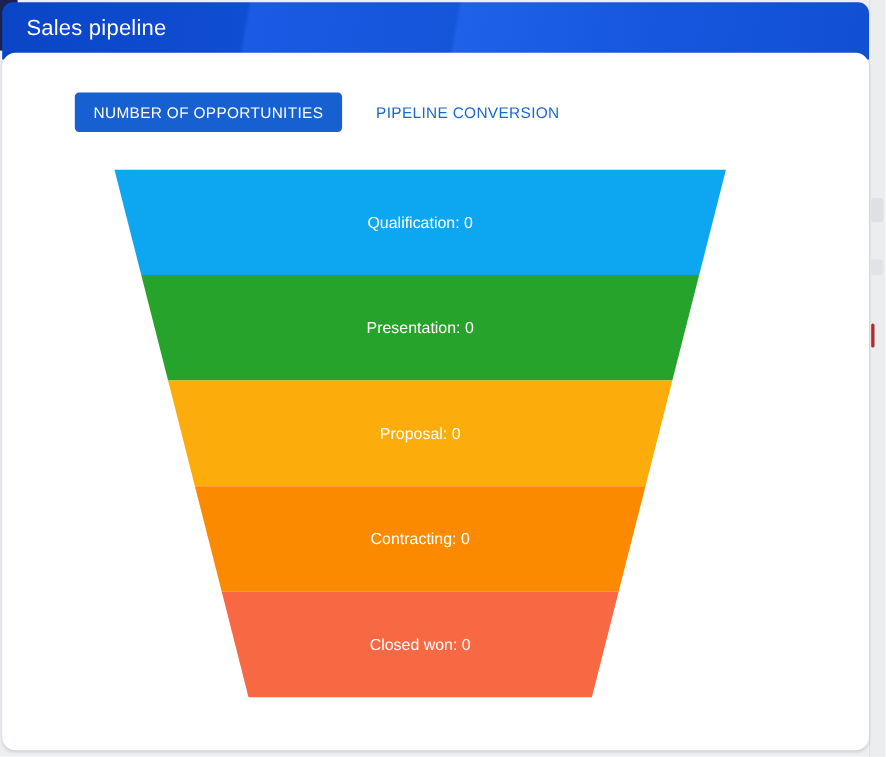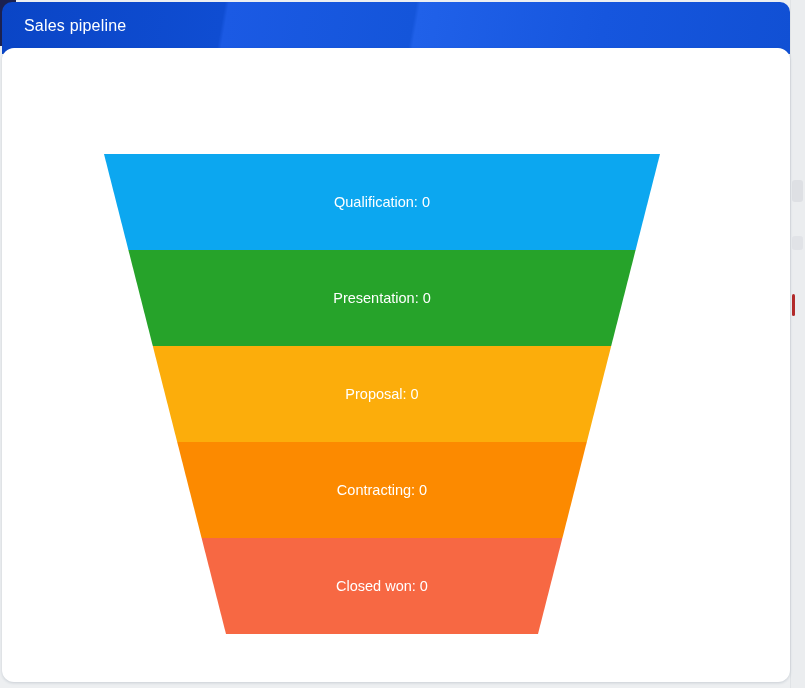--- a/index.html
+++ b/index.html
@@ -52,21 +52,21 @@
     background:
       linear-gradient(100deg,
         #0A45C6 0%, #0F4DD2 28%, #1B5AE4 28.5%,
         #1455DA 52%, #2061E9 52.5%, #1656DE 76%,
         #1150D4 100%);
   }
   .widget-title {
     position: absolute; left: 22px; top: 0;
     height: 48px; line-height: 48px;
     color: #FFFFFF;
-    font-size: 16px;
+    font-size: 20px;
     font-weight: 400;
     letter-spacing: 0.2px;
   }
   
   .card {
     position: absolute; left: 2px; top: 48px;
     width: 788px; height: 634px;
     background: #FFFFFF;
     border-radius: 12px;
     box-shadow: 0 1px 3px rgba(40, 60, 90, 0.18);
@@ -116,20 +116,22 @@
     <div class="strip-mark-red"></div>
   </div>
 
   <div class="widget-header">
     <div class="widget-title">Sales pipeline</div>
   </div>
 
   <div class="card">
 
     <div class="tabs">
+      <button class="tab active">NUMBER OF OPPORTUNITIES</button>
+      <button class="tab">PIPELINE CONVERSION</button>
     </div>
 
     <div class="funnel-host">
         <svg viewBox="0 0 560 480">
           <polygon points="2,0 558,0 533.6,96 26.400000000000006,96" fill="#0CA7F0"></polygon>
           <text x="280" y="49" text-anchor="middle" dominant-baseline="middle" fill="#FFFFFF" font-size="14.5">Qualification: 0</text>
           <polygon points="26.400000000000006,96 533.6,96 509.2,192 50.80000000000001,192" fill="#26A32A"></polygon>
           <text x="280" y="145" text-anchor="middle" dominant-baseline="middle" fill="#FFFFFF" font-size="14.5">Presentation: 0</text>
           <polygon points="50.80000000000001,192 509.2,192 484.8,288 75.19999999999999,288" fill="#FCAD0B"></polygon>
           <text x="280" y="241" text-anchor="middle" dominant-baseline="middle" fill="#FFFFFF" font-size="14.5">Proposal: 0</text>

